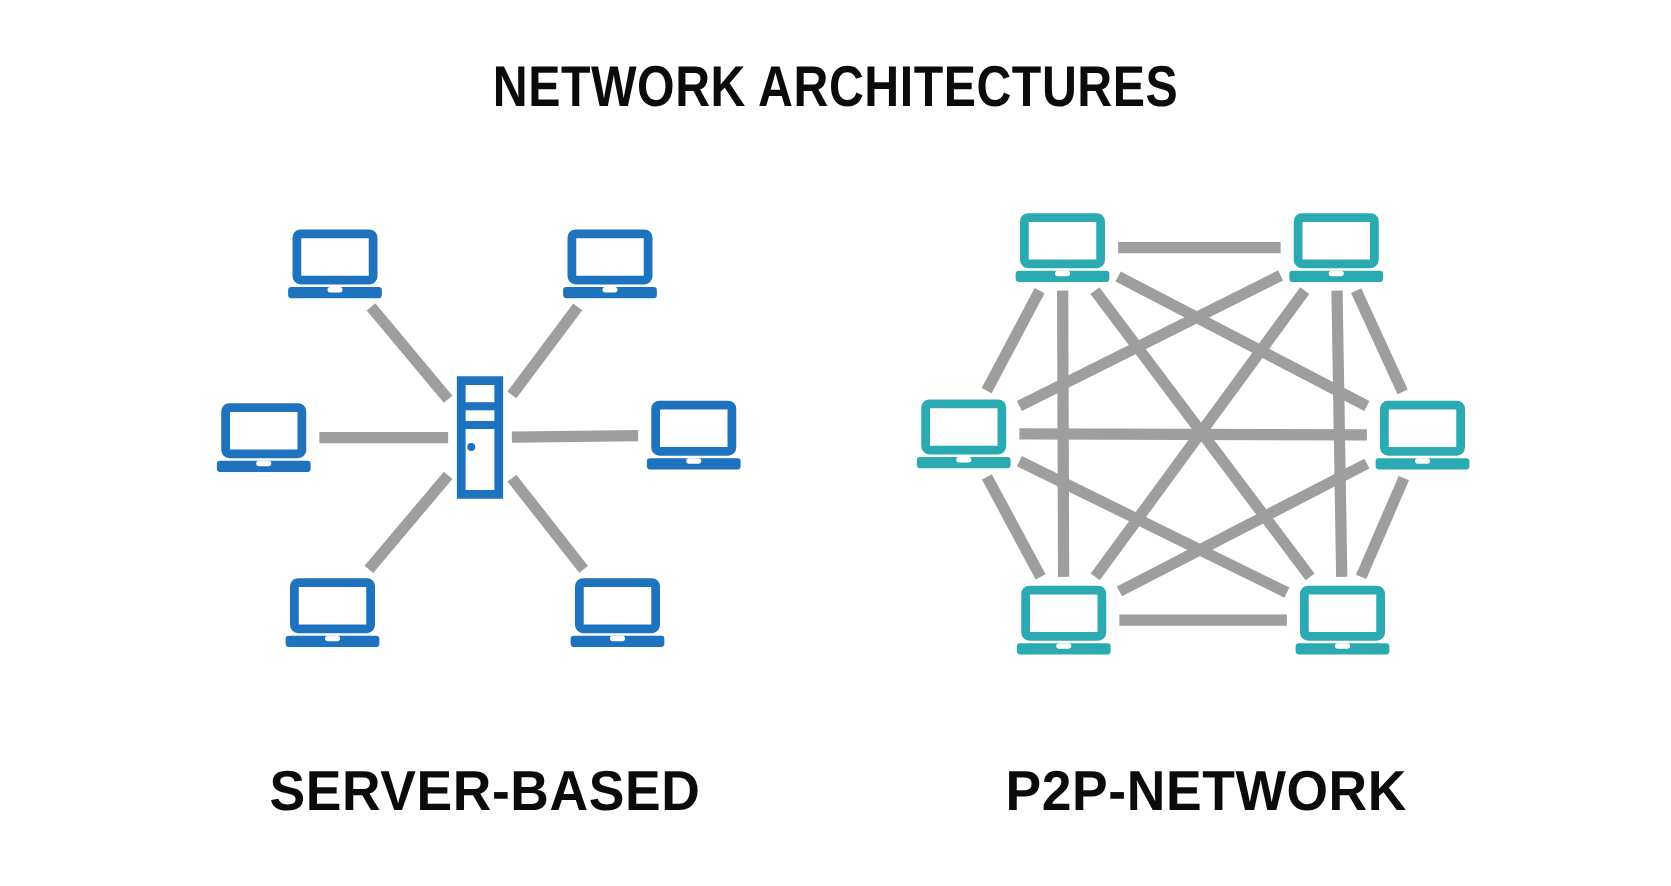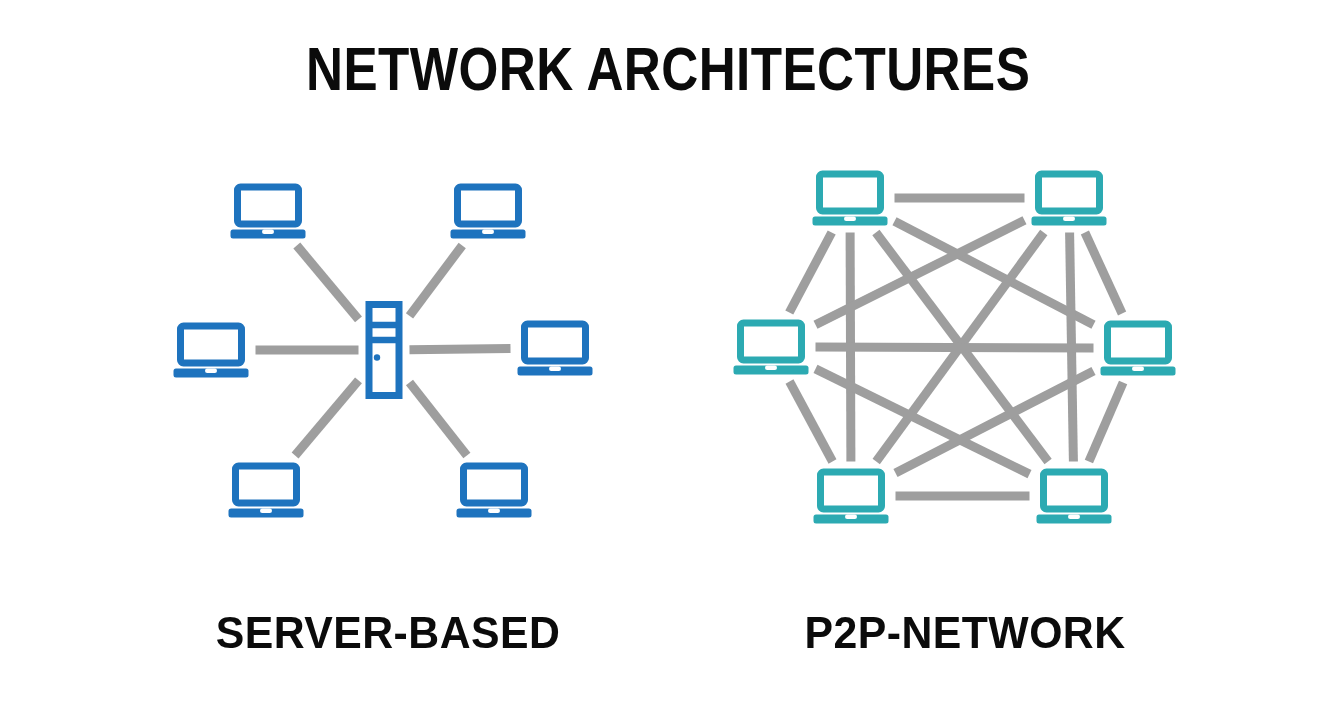--- a/index.html
+++ b/index.html
@@ -14,21 +14,21 @@
     height: 709px;
     background: #ffffff;
     overflow: hidden;
   }
   .title {
     position: absolute;
     top: 38px;
     left: 0;
     right: 0;
     text-align: center;
-    font-size: 61px;
+    font-size: 46px;
     line-height: 63px;
     font-weight: bold;
     color: #0b0b0b;
     white-space: nowrap;
   }
   .title .squeeze {
     display: inline-block;
     transform: scaleX(0.84);
     transform-origin: 50% 50%;
     letter-spacing: 0.5px;

